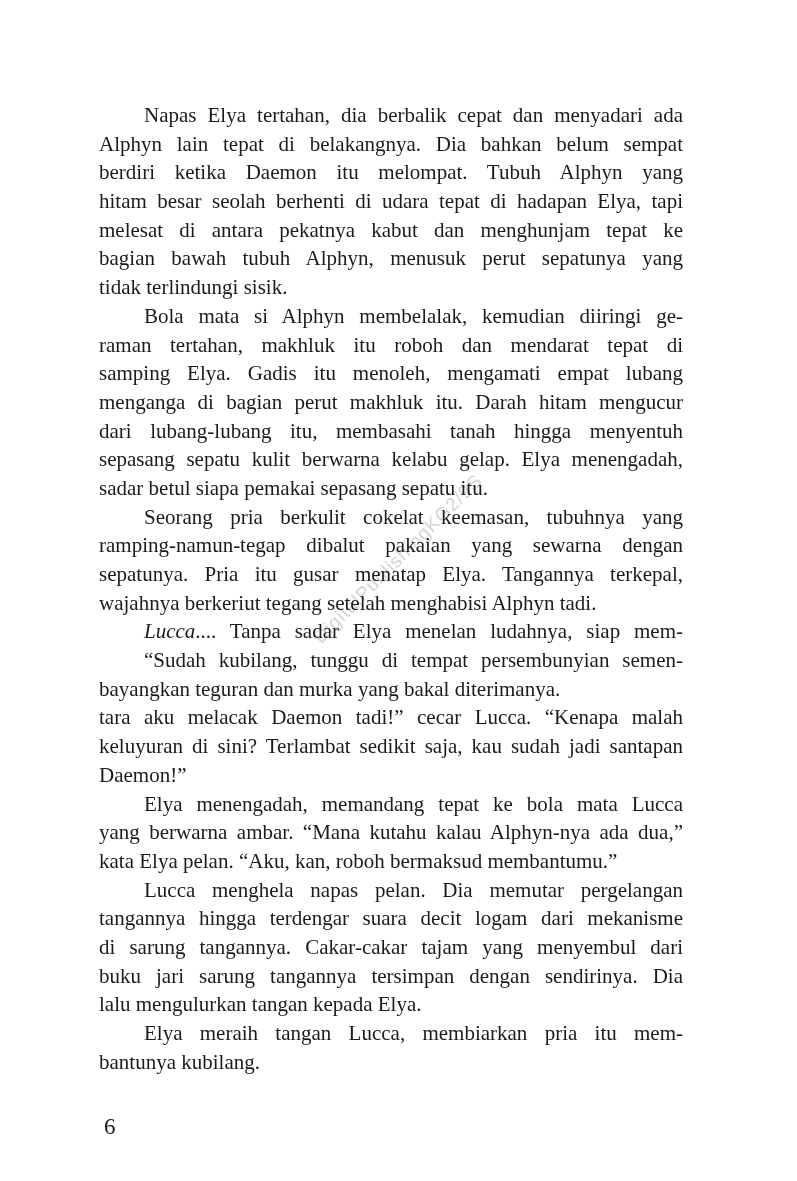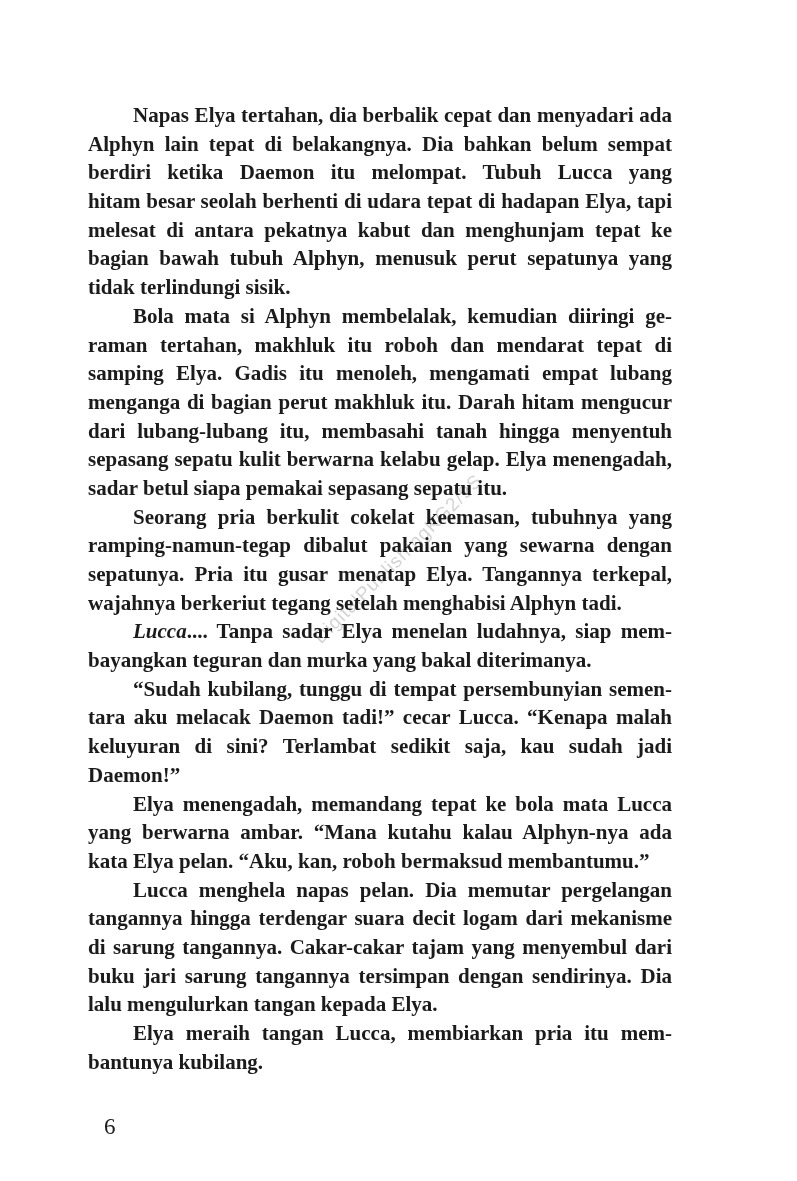--- a/index.html
+++ b/index.html
@@ -26,26 +26,25 @@
     font-family: "Liberation Sans", sans-serif;
     font-size: 19px;
     letter-spacing: 1px;
     color: #d4d4d4;
     user-select: none;
     pointer-events: none;
     z-index: 1;
   }
   .text-block {
     position: absolute;
-    left: 88px;
+    left: 99px;
     top: 101px;
     width: 584px;
     color: #1b1b1b;
     z-index: 2;
-    font-weight: bold;
   }
   .line {
     font-size: 21px;
     line-height: 28.7px;
     height: 28.7px;
     overflow: hidden;
     text-align: justify;
     text-align-last: justify;
   }
   .line.last {
@@ -70,39 +69,39 @@
 </style>
 </head>
 <body>
 
 <div class="page" style="background: rgb(255, 255, 255);">
   <div class="watermark" style="color: rgb(212, 212, 212);">DigitalPublishingKG2/9S</div>
 
   <div class="text-block" style="color: rgb(27, 27, 27);">
       <div class="line indent">Napas Elya tertahan, dia berbalik cepat dan menyadari ada</div>
       <div class="line">Alphyn lain tepat di belakangnya. Dia bahkan belum sempat</div>
-      <div class="line">berdiri ketika Daemon itu melompat. Tubuh Lucca yang</div>
+      <div class="line">berdiri ketika Daemon itu melompat. Tubuh Alphyn yang</div>
       <div class="line">hitam besar seolah berhenti di udara tepat di hadapan Elya, tapi</div>
       <div class="line">melesat di antara pekatnya kabut dan menghunjam tepat ke</div>
       <div class="line">bagian bawah tubuh Alphyn, menusuk perut sepatunya yang</div>
       <div class="line last">tidak terlindungi sisik.</div>
       <div class="line indent">Bola mata si Alphyn membelalak, kemudian diiringi ge-</div>
       <div class="line">raman tertahan, makhluk itu roboh dan mendarat tepat di</div>
       <div class="line">samping Elya. Gadis itu menoleh, mengamati empat lubang</div>
       <div class="line">menganga di bagian perut makhluk itu. Darah hitam mengucur</div>
       <div class="line">dari lubang-lubang itu, membasahi tanah hingga menyentuh</div>
       <div class="line">sepasang sepatu kulit berwarna kelabu gelap. Elya menengadah,</div>
       <div class="line last">sadar betul siapa pemakai sepasang sepatu itu.</div>
       <div class="line indent">Seorang pria berkulit cokelat keemasan, tubuhnya yang</div>
       <div class="line">ramping-namun-tegap dibalut pakaian yang sewarna dengan</div>
       <div class="line">sepatunya. Pria itu gusar menatap Elya. Tangannya terkepal,</div>
       <div class="line last">wajahnya berkeriut tegang setelah menghabisi Alphyn tadi.</div>
       <div class="line indent"><i>Lucca</i>.... Tanpa sadar Elya menelan ludahnya, siap mem-</div>
+      <div class="line indent">“Sudah kubilang, tunggu di tempat persembunyian semen-</div>
       <div class="line last">bayangkan teguran dan murka yang bakal diterimanya.</div>
-      <div class="line indent">“Sudah kubilang, tunggu di tempat persembunyian semen-</div>
       <div class="line">tara aku melacak Daemon tadi!” cecar Lucca. “Kenapa malah</div>
       <div class="line">keluyuran di sini? Terlambat sedikit saja, kau sudah jadi santapan</div>
       <div class="line last">Daemon!”</div>
       <div class="line indent">Elya menengadah, memandang tepat ke bola mata Lucca</div>
       <div class="line">yang berwarna ambar. “Mana kutahu kalau Alphyn-nya ada dua,”</div>
       <div class="line last">kata Elya pelan. “Aku, kan, roboh bermaksud membantumu.”</div>
       <div class="line indent">Lucca menghela napas pelan. Dia memutar pergelangan</div>
       <div class="line">tangannya hingga terdengar suara decit logam dari mekanisme</div>
       <div class="line">di sarung tangannya. Cakar-cakar tajam yang menyembul dari</div>
       <div class="line">buku jari sarung tangannya tersimpan dengan sendirinya. Dia</div>

